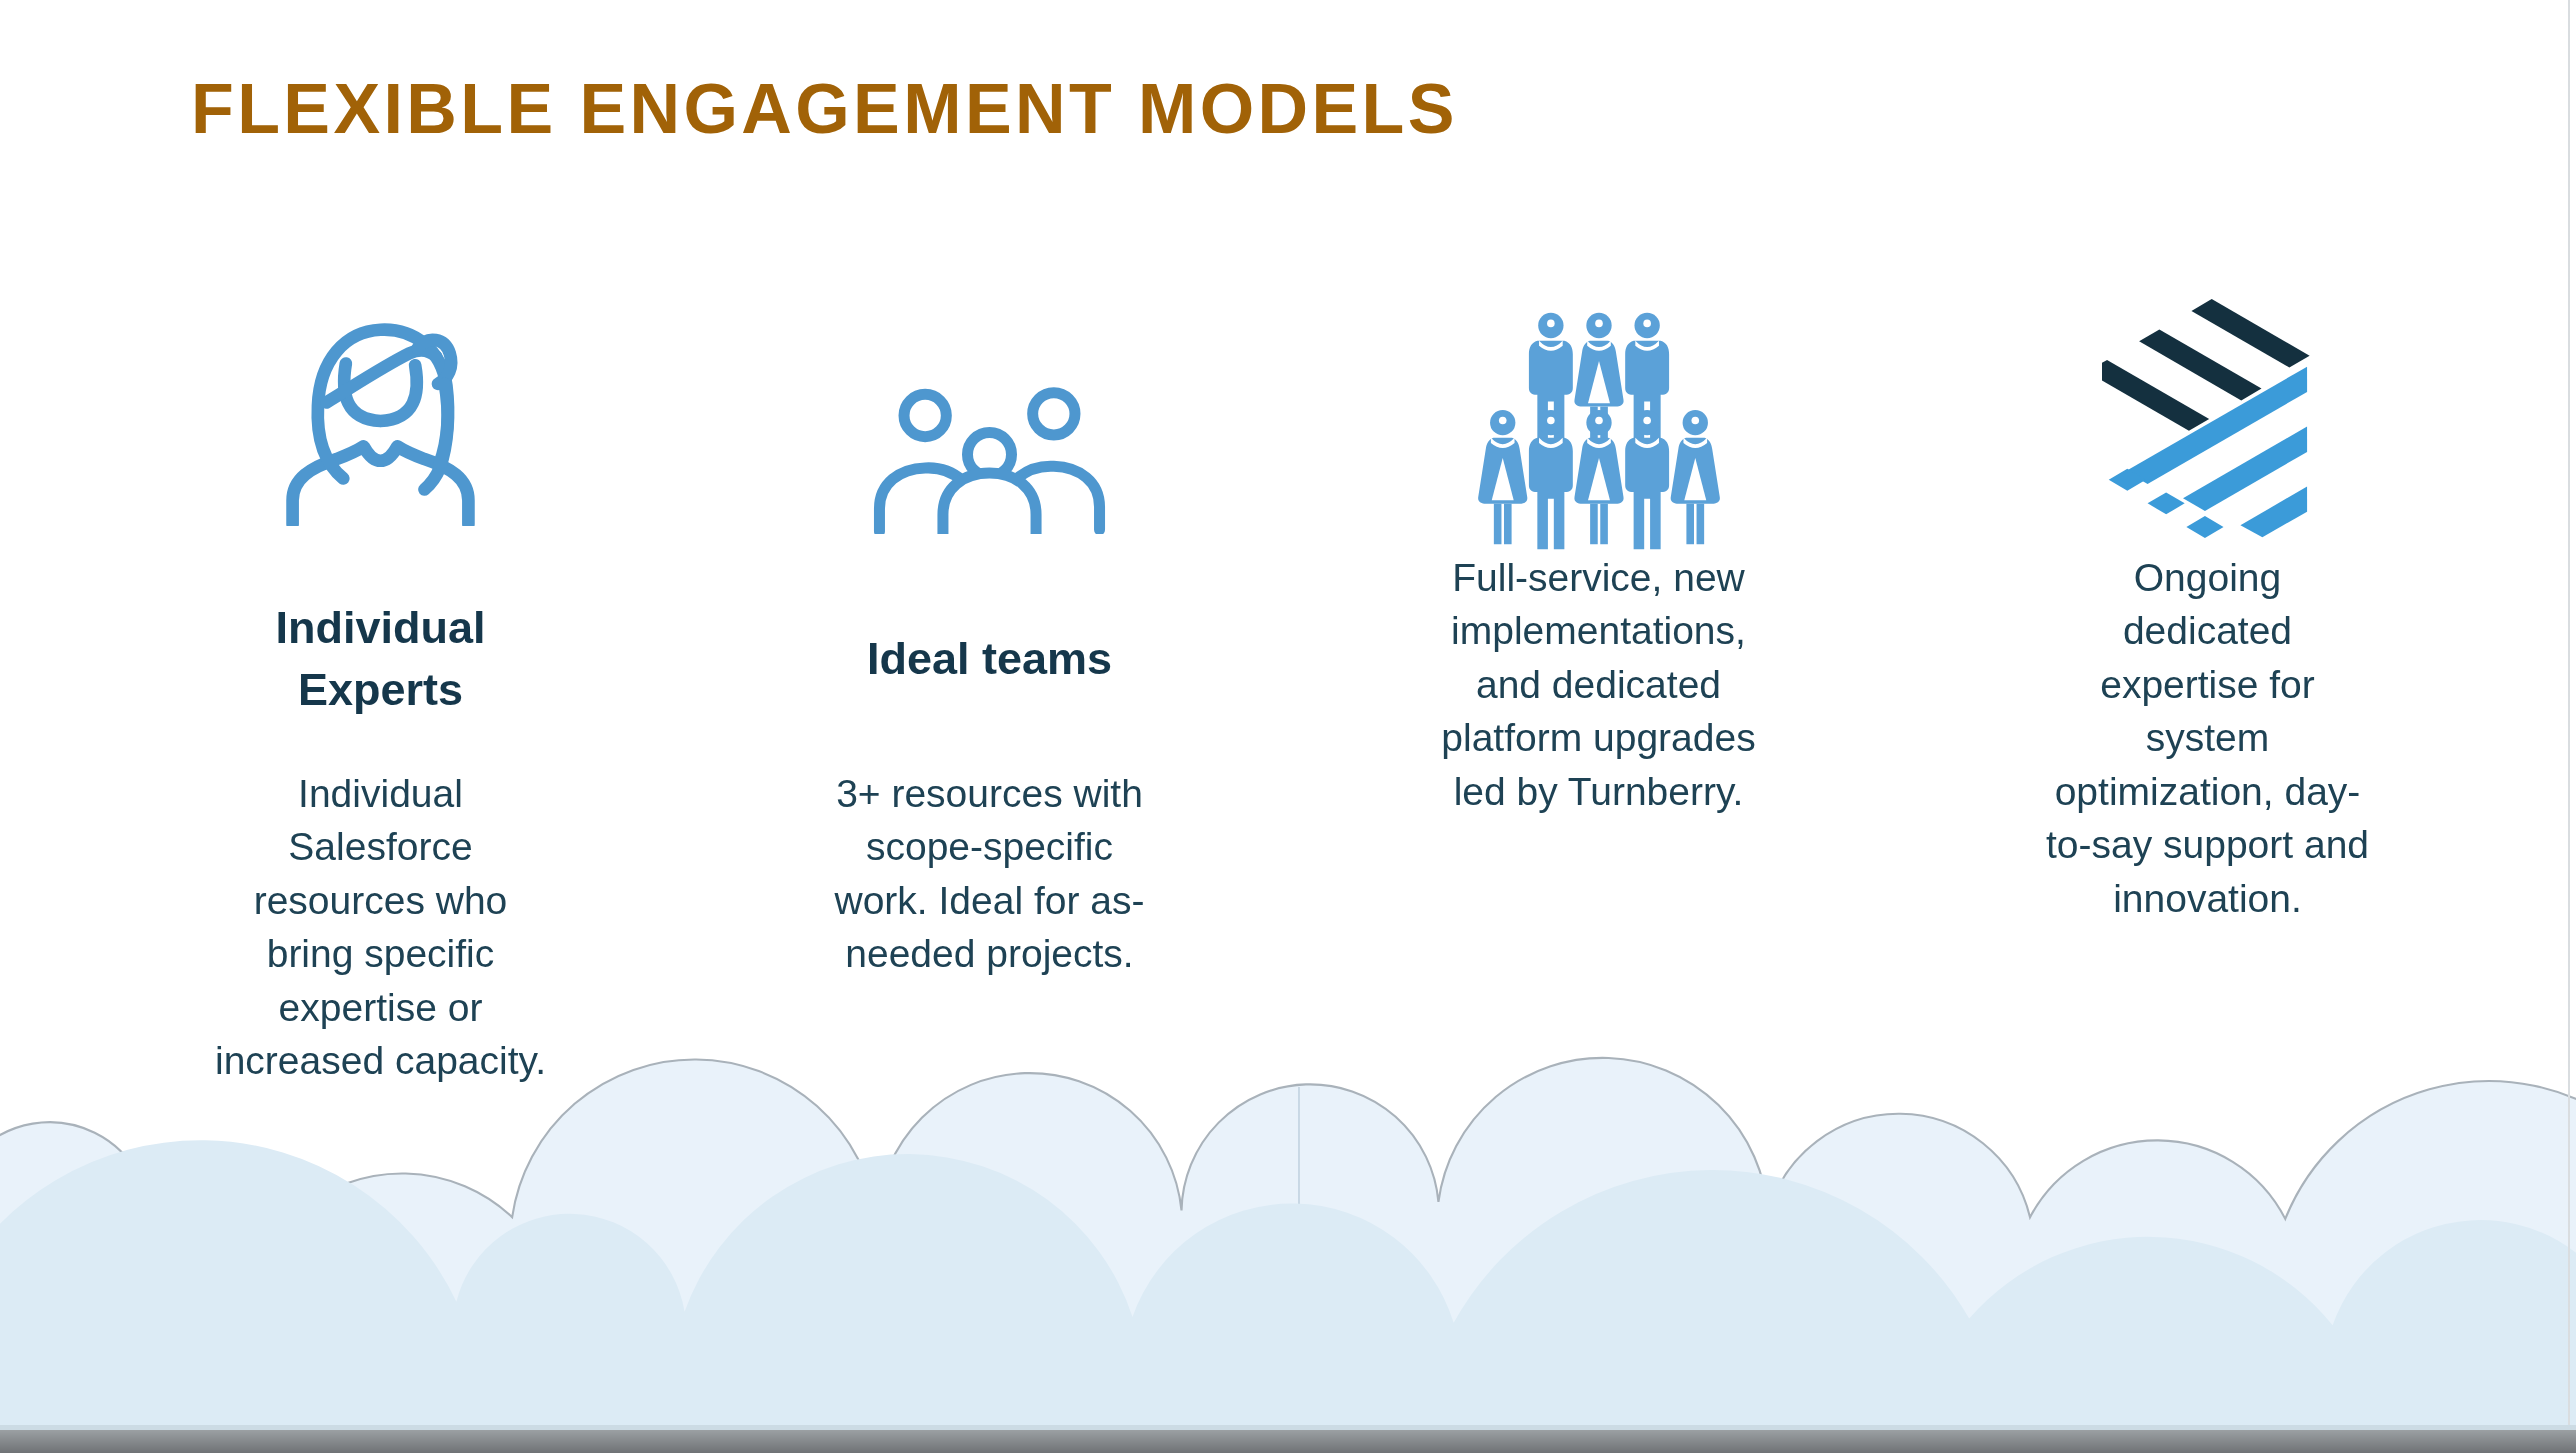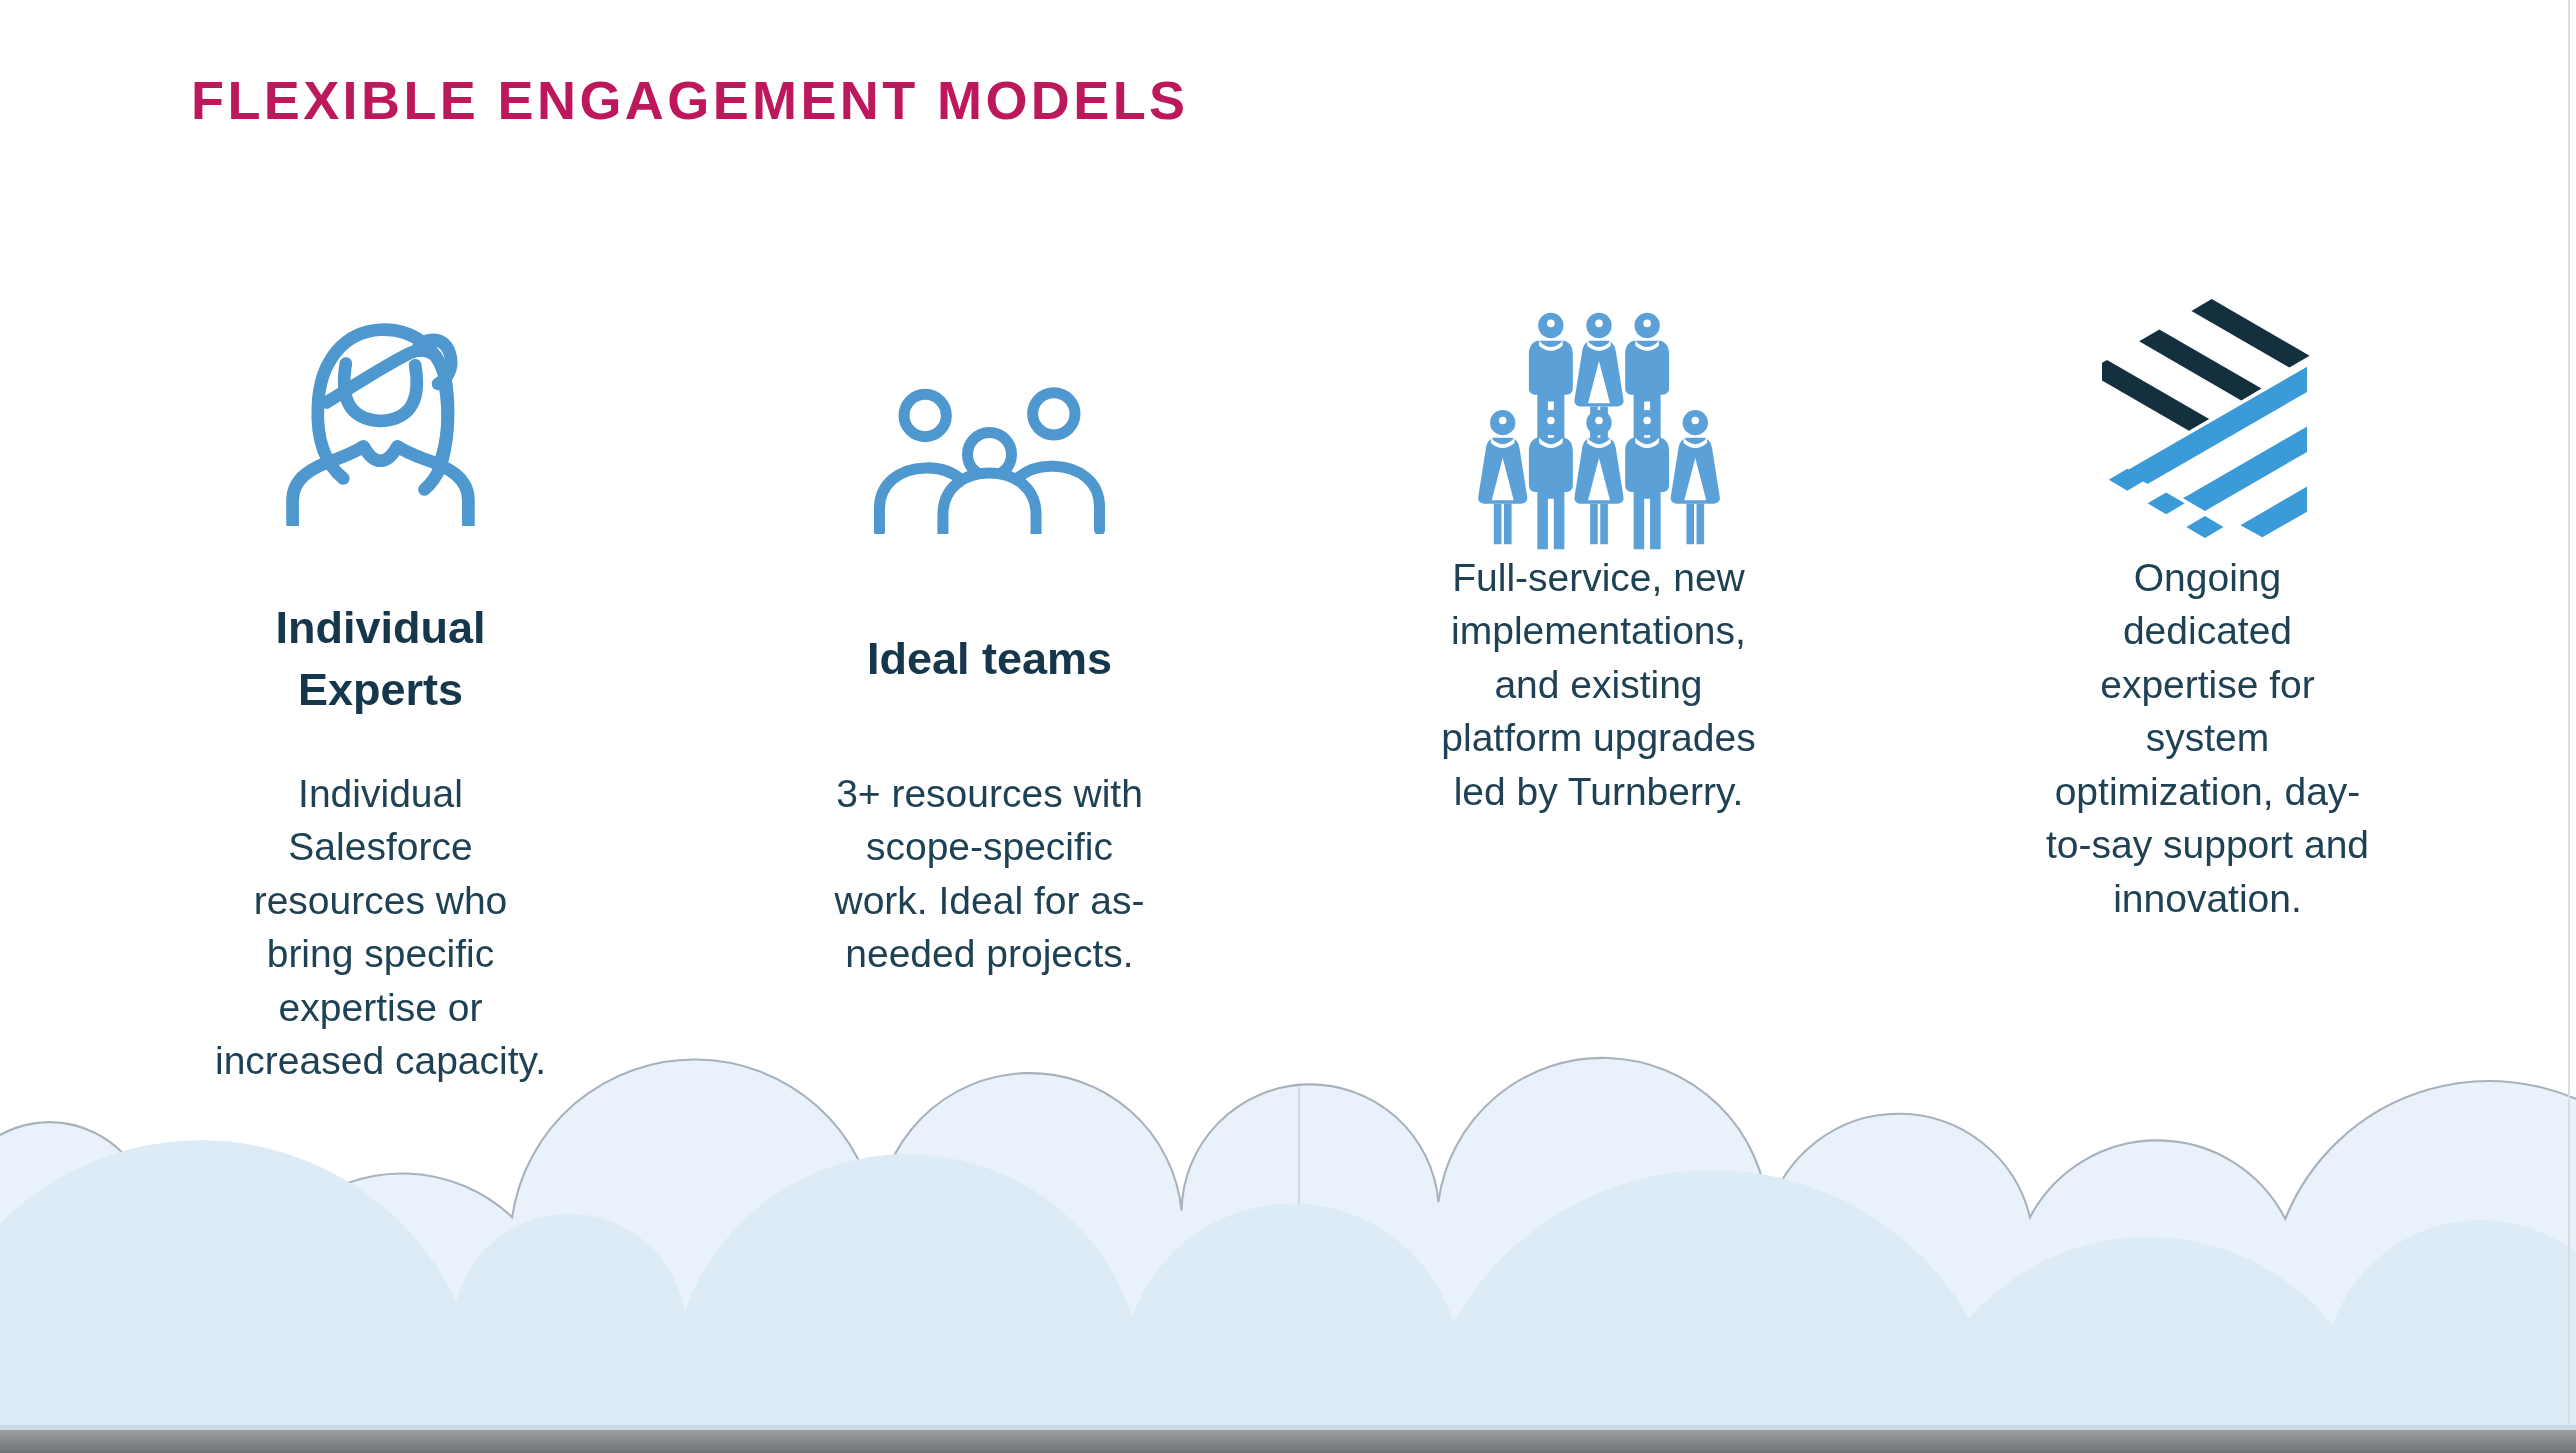--- a/index.html
+++ b/index.html
@@ -4,22 +4,22 @@
 <style>
   html,body{margin:0;padding:0;}
   body{
     width:2576px;height:1454px;position:relative;overflow:hidden;
     background:#ffffff;
     font-family:"Liberation Sans", sans-serif;
   }
   .slide{position:absolute;inset:0;}
   .slide-title{
     position:absolute;left:191px;top:71px;
-    font-size:54px;font-weight:800;letter-spacing:3.4px;
-    line-height:1.1;color:#be185d;white-space:nowrap;
+    font-size:70px;font-weight:800;letter-spacing:3.4px;
+    line-height:1.1;color:#a16207;white-space:nowrap;
   }
   .columns{
     position:absolute;left:76px;top:306px;width:2434px;
     display:grid;grid-template-columns:repeat(4,609px);
   }
   .col{display:flex;flex-direction:column;align-items:center;}
   .icon-box{
     height:245px;width:100%;
     display:flex;align-items:flex-end;justify-content:center;
   }
@@ -144,21 +144,21 @@
           <use href="#tm-man" x="171" y="0"></use>
           <use href="#tm-woman" x="0" y="115"></use>
           <use href="#tm-man" x="57" y="115"></use>
           <use href="#tm-woman" x="114" y="115"></use>
           <use href="#tm-man" x="171" y="115"></use>
           <use href="#tm-woman" x="228" y="115"></use>
         </svg>
       </div>
       <div class="col-body">Full-service, new
 implementations,
-and existing
+and dedicated
 platform upgrades
 led by Turnberry.</div>
     </div>
 
     <div class="col">
       <div class="icon-box">
         <svg width="211" height="245" viewBox="0 0 250 290" style="margin-bottom:6.8px">
           <g fill="#14303f">
             <path d="M130,0 L246,67 L222,81 L106,14 Z"></path>
             <path d="M68,36 L189,106 L165,120 L44,50 Z"></path>

